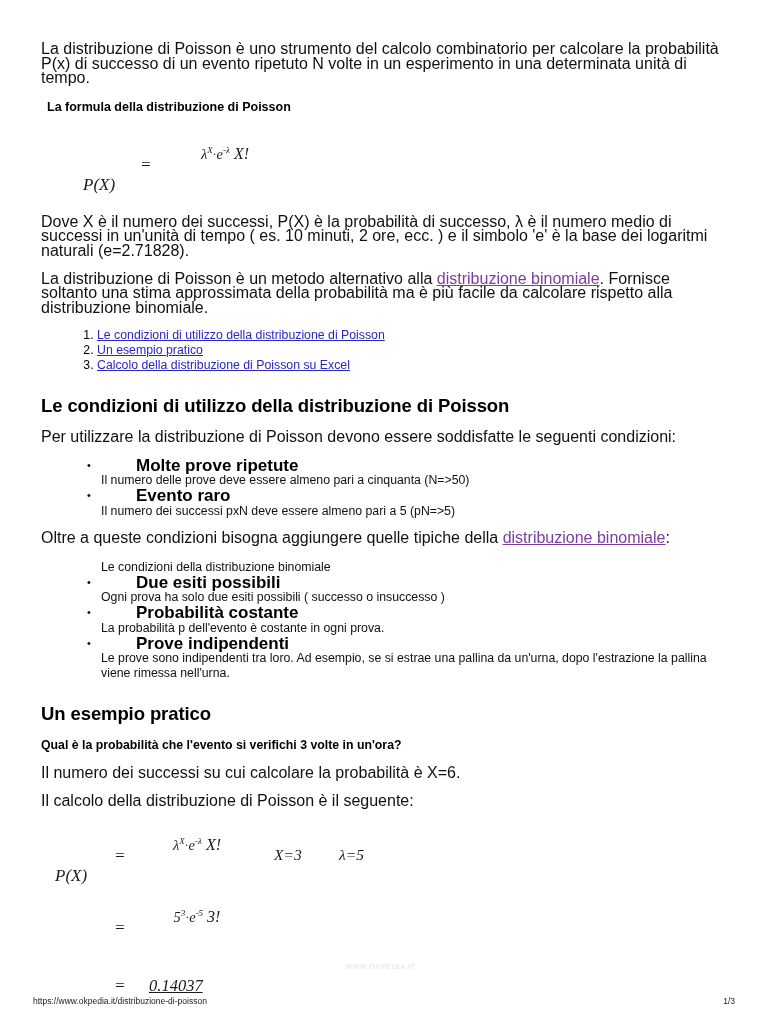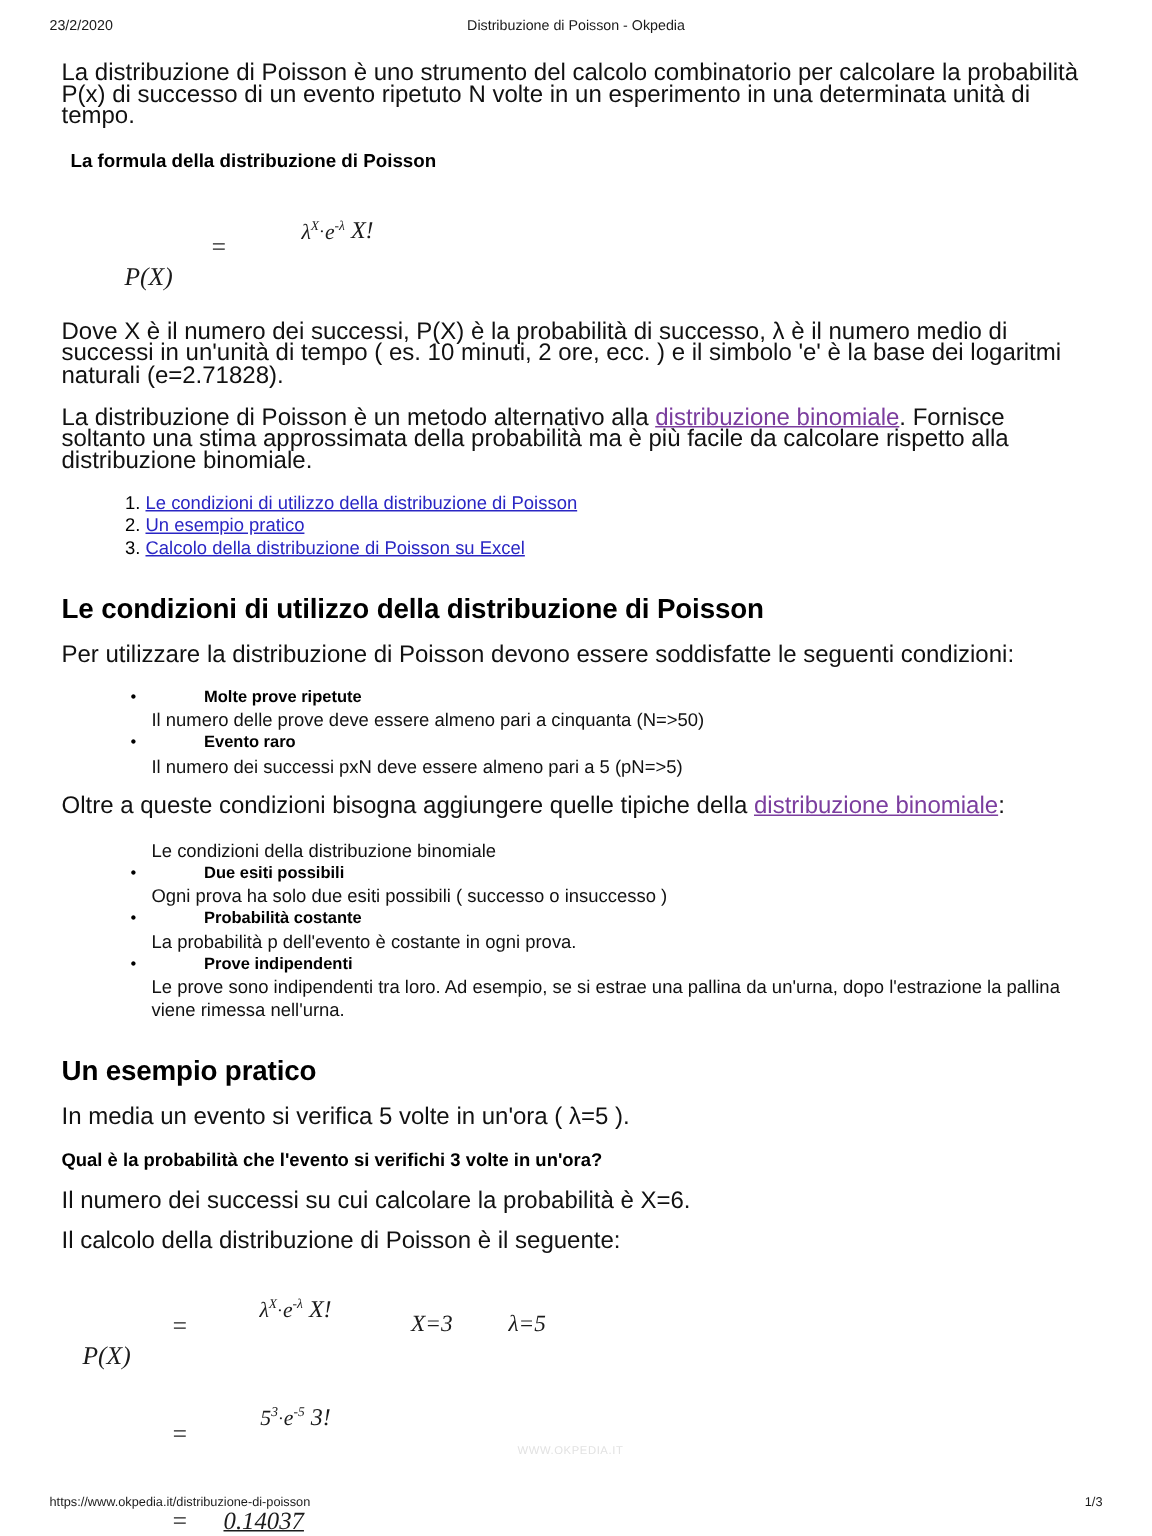--- a/index.html
+++ b/index.html
@@ -130,21 +130,21 @@
     content: "\2022";
     position: absolute;
     left: 0;
     top: -1px;
     font-size: 11px;
     line-height: 16px;
     color: #000;
   }
   .cond-title {
     display: block;
-    font-size: 11px;
+    font-size: 17px;
     font-weight: bold;
     line-height: 15.5px;
     padding-left: 35px;
   }
   .cond-desc {
     display: block;
     font-size: 12.3px;
     font-weight: normal;
     line-height: 15px;
     color: #111;
@@ -250,24 +250,20 @@
     right: 33px;
     top: 0;
     white-space: nowrap;
   }
 </style>
 </head>
 <body>
 
 <div class="page">
 
-  <div class="print-header">
-    <span class="ph-date">23/2/2020</span>
-    <span class="ph-title">Distribuzione di Poisson - Okpedia</span>
-  </div>
 
   <div class="content">
 
 
     <p class="body">La distribuzione di Poisson è uno strumento del calcolo combinatorio per calcolare la probabilità P(x) di successo di un evento ripetuto N volte in un esperimento in una determinata unità di tempo.</p>
 
     <h3 class="subhead">La formula della distribuzione di Poisson</h3>
 
     <div class="math-block formula1">
       <span class="m-lhs" style="left:42px; top:26px;">P(X)</span>
@@ -319,21 +315,20 @@
         <span class="cond-desc">La probabilità p dell'evento è costante in ogni prova.</span>
       </li>
       <li class="bulleted">
         <span class="cond-title">Prove indipendenti</span>
         <span class="cond-desc">Le prove sono indipendenti tra loro. Ad esempio, se si estrae una pallina da un'urna, dopo l'estrazione la pallina viene rimessa nell'urna.</span>
       </li>
     </ul>
 
     <h2 class="section">Un esempio pratico</h2>
 
-    <p class="body">In media un evento si verifica 5 volte in un'ora ( λ=5 ).</p>
     <p class="q-bold">Qual è la probabilità che l'evento si verifichi 3 volte in un'ora?</p>
     <p class="body">Il numero dei successi su cui calcolare la probabilità è X=6.</p>
     <p class="body">Il calcolo della distribuzione di Poisson è il seguente:</p>
 
     <div class="math-block formula2">
 
       <span class="m-lhs" style="left:14px; top:25px;">P(X)</span>
       <span class="m-eq" style="left:73px; top:25px;">=</span>
       <span class="frac" style="left:108px; top:11px; width:96px;">
         <span class="num"><span>λ</span><sup class="sp">X</sup><span class="dot">·</span><span>e</span><sup class="sp">-λ</sup></span>

